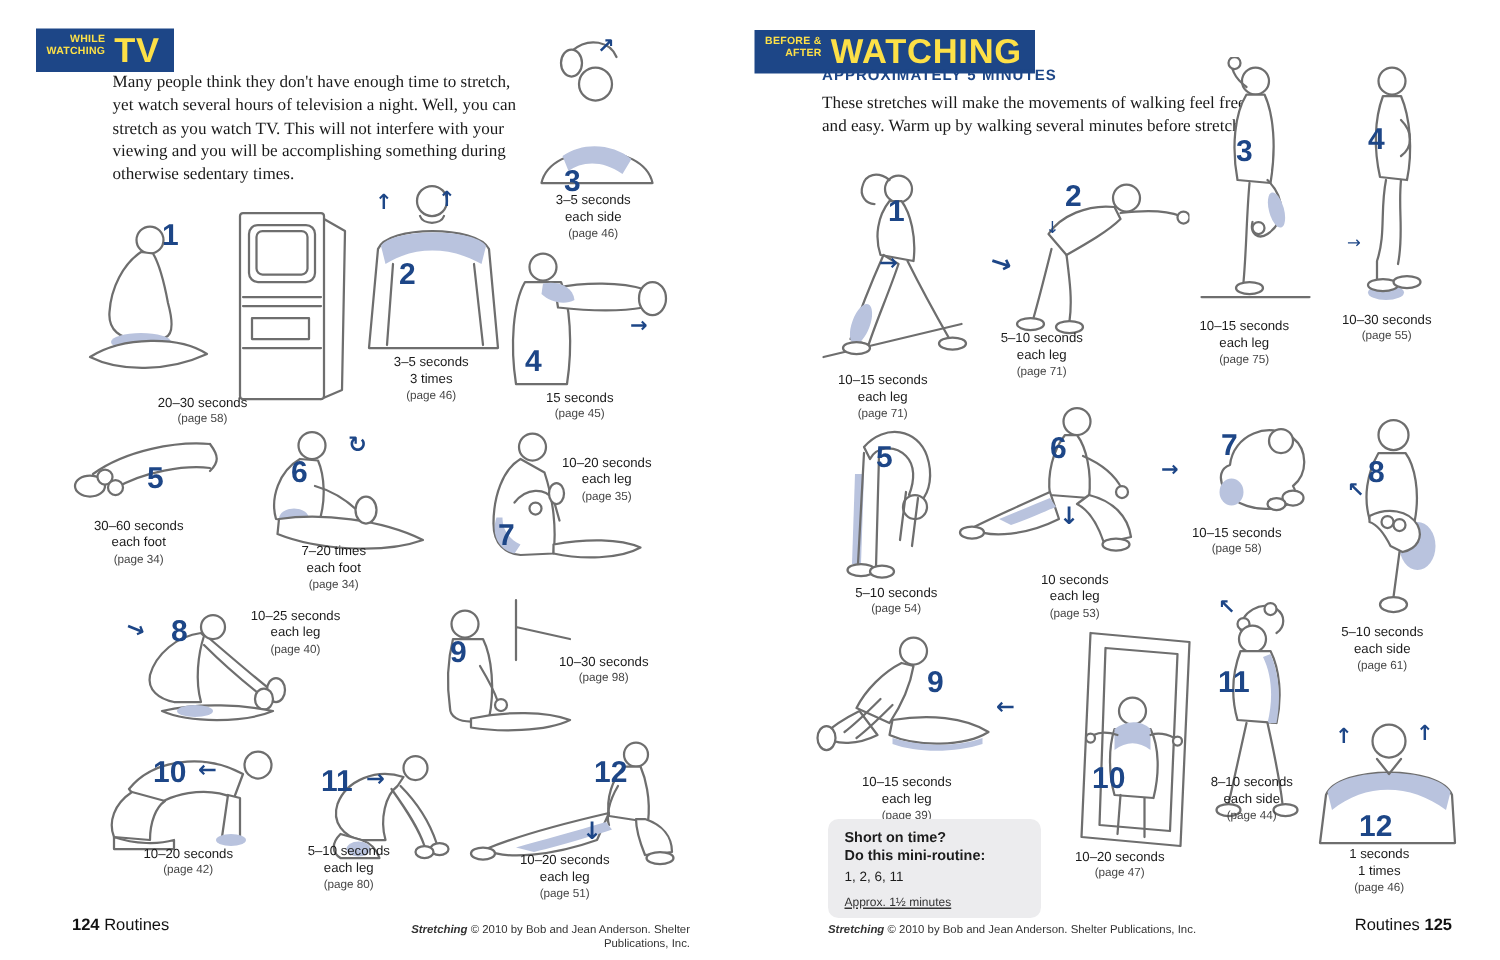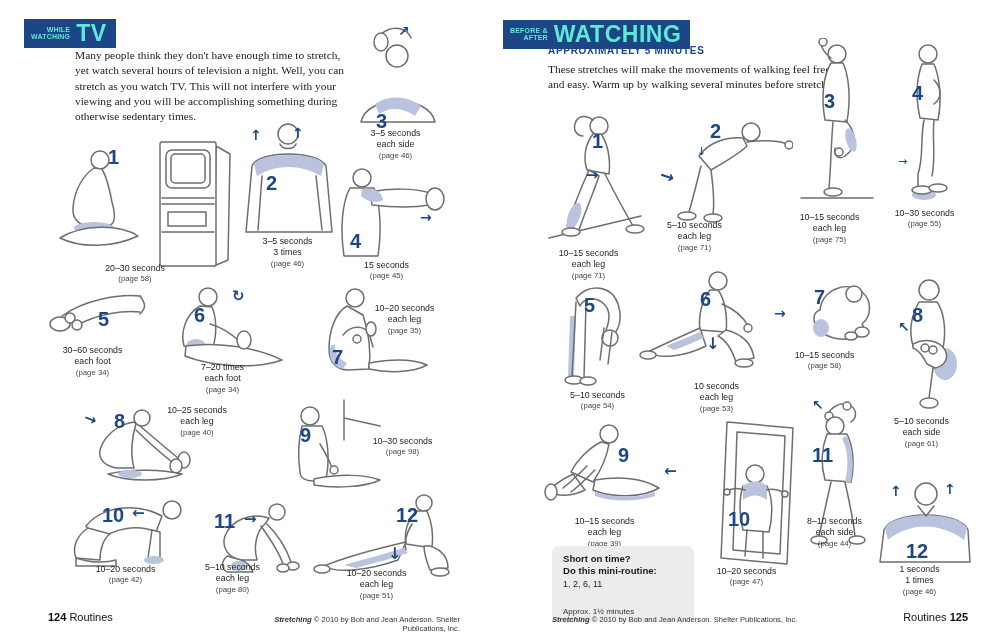--- a/index.html
+++ b/index.html
@@ -1,20 +1,20 @@
 <!DOCTYPE html>
 <html style="--navy: #1d4687; --hl: #b9c3de;"><head>
 <meta charset="utf-8">
 <style>
   :root { --navy:#1d4687; --hl:#b9c3de; }
   body { margin:0; background:#888; }
   .spread { position:relative; width:1000px; height:640px; background:#fff;
             font-family:"Liberation Sans",sans-serif; overflow:hidden; }
-  .badge { position:absolute; display:flex; align-items:center; background:var(--navy);
-           color:#5eead4; padding:4px 9px 4px 7px; }
+  .badge { position:absolute; display:flex; background:var(--navy);
+           color:#fde047; padding:4px 9px 4px 7px; }
   .badge .stack { display:flex; flex-direction:column; align-items:flex-end;
                   font-weight:bold; font-size:7px; line-height:1.1; letter-spacing:.2px; }
   .badge .big { font-size:23px; font-weight:bold; letter-spacing:.5px; margin-left:6px; line-height:.9; }
   .intro { position:absolute; font-family:"Liberation Serif",serif; font-size:11.4px;
            line-height:1.34; color:#1a1a1a; }
   .subtitle { position:absolute; color:var(--navy); font-weight:bold; font-size:10px; letter-spacing:.7px; }
   .num { position:absolute; color:var(--navy); font-weight:bold; font-size:20px; }
   .cap { position:absolute; text-align:center; font-size:8.8px; line-height:1.3; color:#1c1c1c; }
   .cap .pg { font-size:7.8px; color:#454545; }
   .arrow { position:absolute; color:var(--navy); font-weight:bold;
@@ -25,21 +25,21 @@
   .fig .ln { fill:none; }
   .fig .hl { fill:var(--hl); stroke:none; }
   .footer { position:absolute; top:611px; font-size:11px; color:#111; }
   .footer b { font-weight:bold; }
   .credit { position:absolute; top:615px; font-size:7.6px; color:#333; }
   .credit i { font-style:italic; font-weight:bold; }
   .minibox { position:absolute; background:#ececee; border-radius:7px; padding:7px 11px 6px;
              color:#1c1c1c; }
   .minibox .t { font-weight:bold; font-size:9.6px; line-height:1.25; }
   .minibox .i { font-size:9px; margin-top:2px; }
-  .minibox .a { font-size:8px; margin-top:18px; color:#333; }
+  .minibox .a { font-size:8px; margin-top:8px; color:#333;text-decoration:underline; }
 </style>
 </head>
 <body>
 
 <div class="spread">
 
   <div>
 
     <div class="badge" style="left:24px;top:19px">
       <span class="stack">

